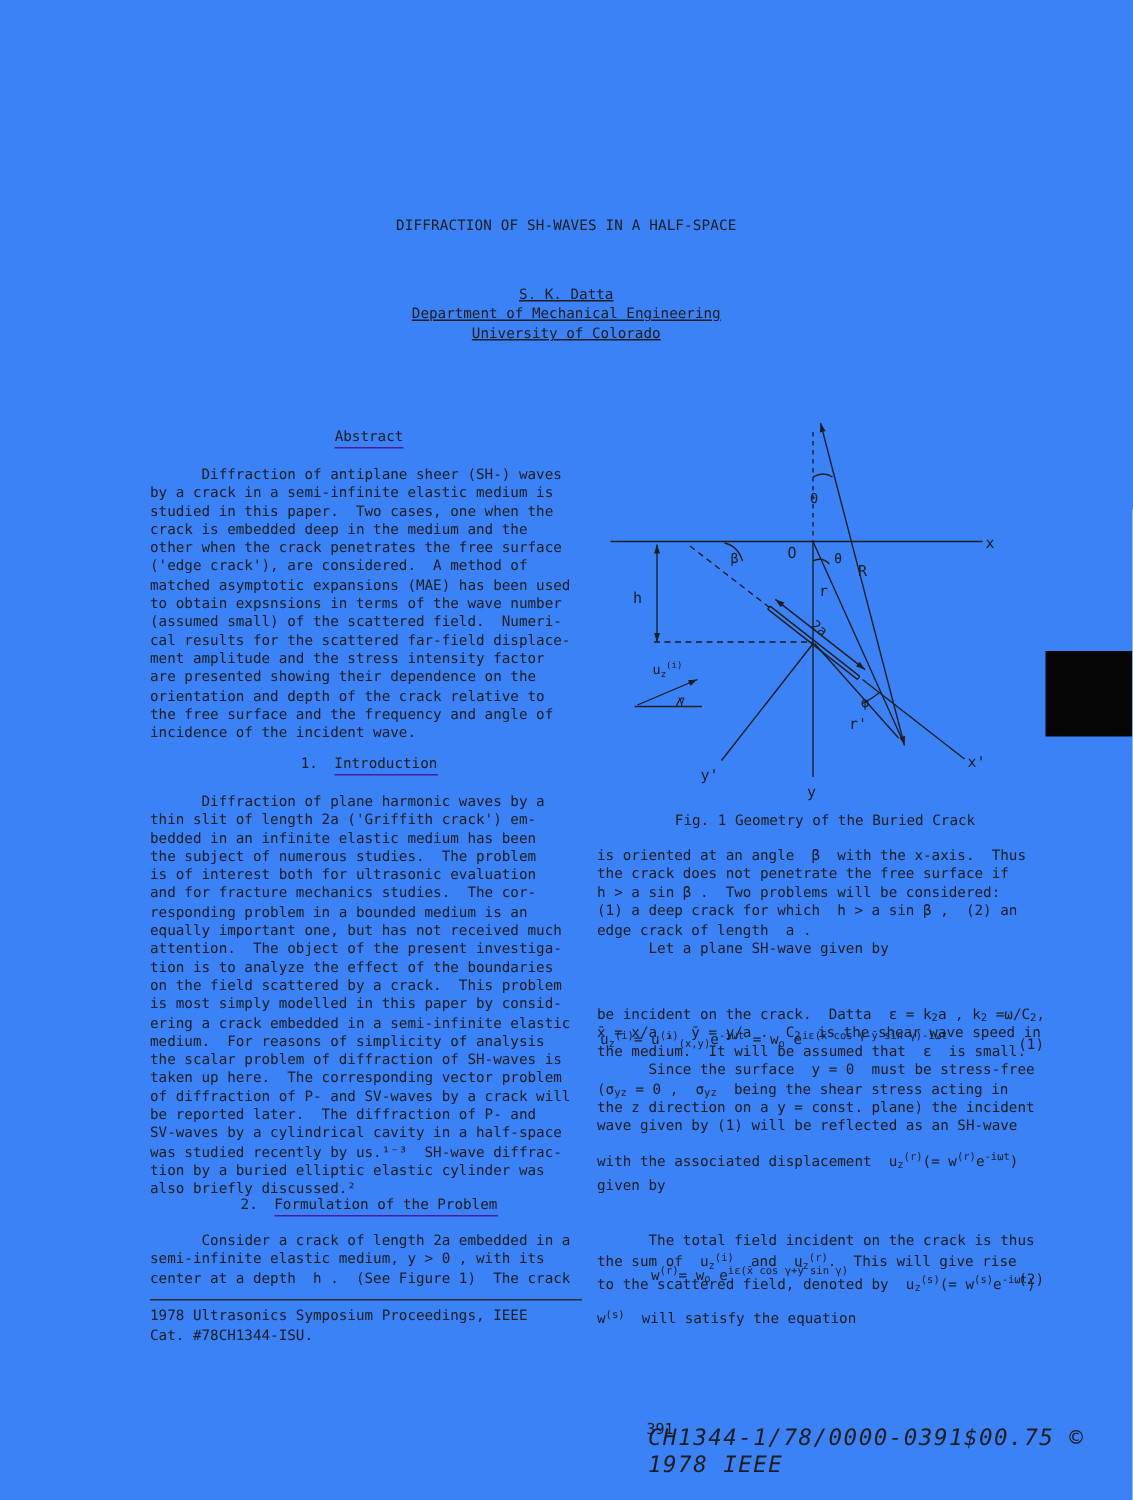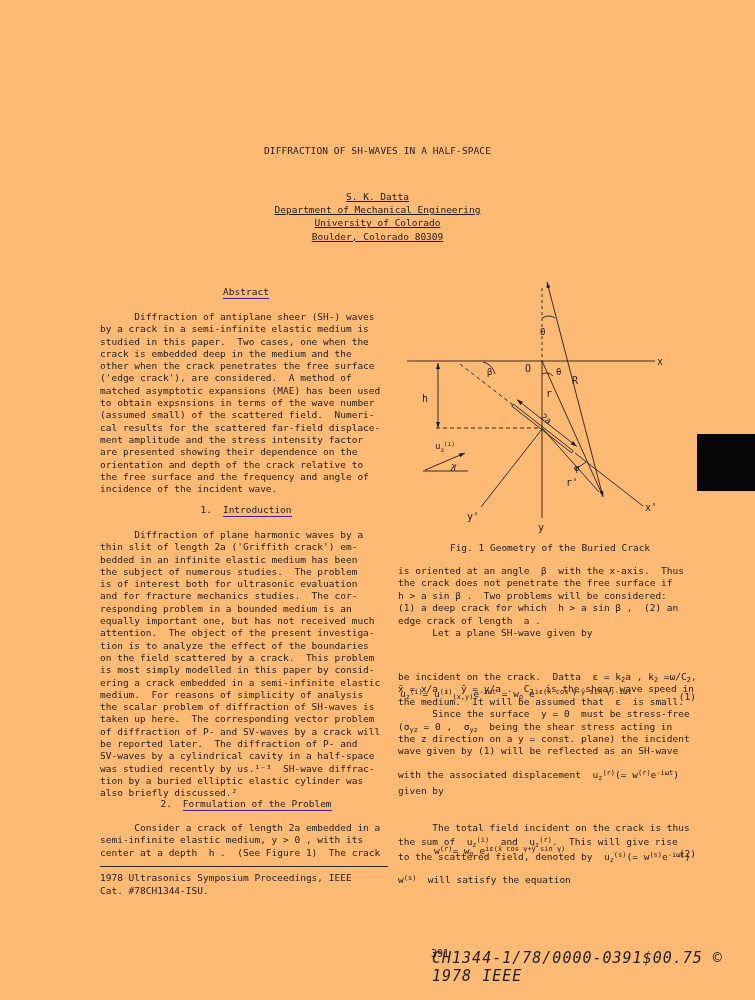--- a/index.html
+++ b/index.html
@@ -1,18 +1,18 @@
 <!DOCTYPE html>
 <html><head>
 <meta charset="utf-8">
 <style>
   html,body { margin:0; padding:0; background:#e8e8e8; }
   .page {
     position:relative; width:755px; height:1000px; margin:0 auto;
-    background:#fdba74; overflow:hidden;
+    background:#3b82f6; overflow:hidden;
     font-family:"DejaVu Sans Mono","Liberation Mono",monospace;
     color:#1d1d1d; font-size:9.5px;
   }
   .abs { position:absolute; }
   .ctr { text-align:center; }
   .ml  { white-space:pre-wrap; }
   .title { left:0; top:145px; width:755px; letter-spacing:0.1px; }
   .authors { left:0; top:190px; width:755px; line-height:13.2px;text-decoration:underline; }
   .col-l { left:100px; width:292px; }
   .abstract-head { top:286px; }
@@ -48,21 +48,20 @@
 <body>
 
 <div class="page">
 
   <div class="abs title ctr">DIFFRACTION OF SH-WAVES IN A HALF-SPACE</div>
 
   <div class="abs authors ctr">
     <div>S. K. Datta</div>
     <div>Department of Mechanical Engineering</div>
     <div>University of Colorado</div>
-    <div>Boulder, Colorado  80309</div>
   </div>
 
   <div class="abs col-l abstract-head ctr">
     <span class="u">Abstract</span>
   </div>
 
   <div class="abs col-l abstract-body ml">      Diffraction of antiplane sheer (SH-) waves
 by a crack in a semi-infinite elastic medium is
 studied in this paper.  Two cases, one when the
 crack is embedded deep in the medium and the

